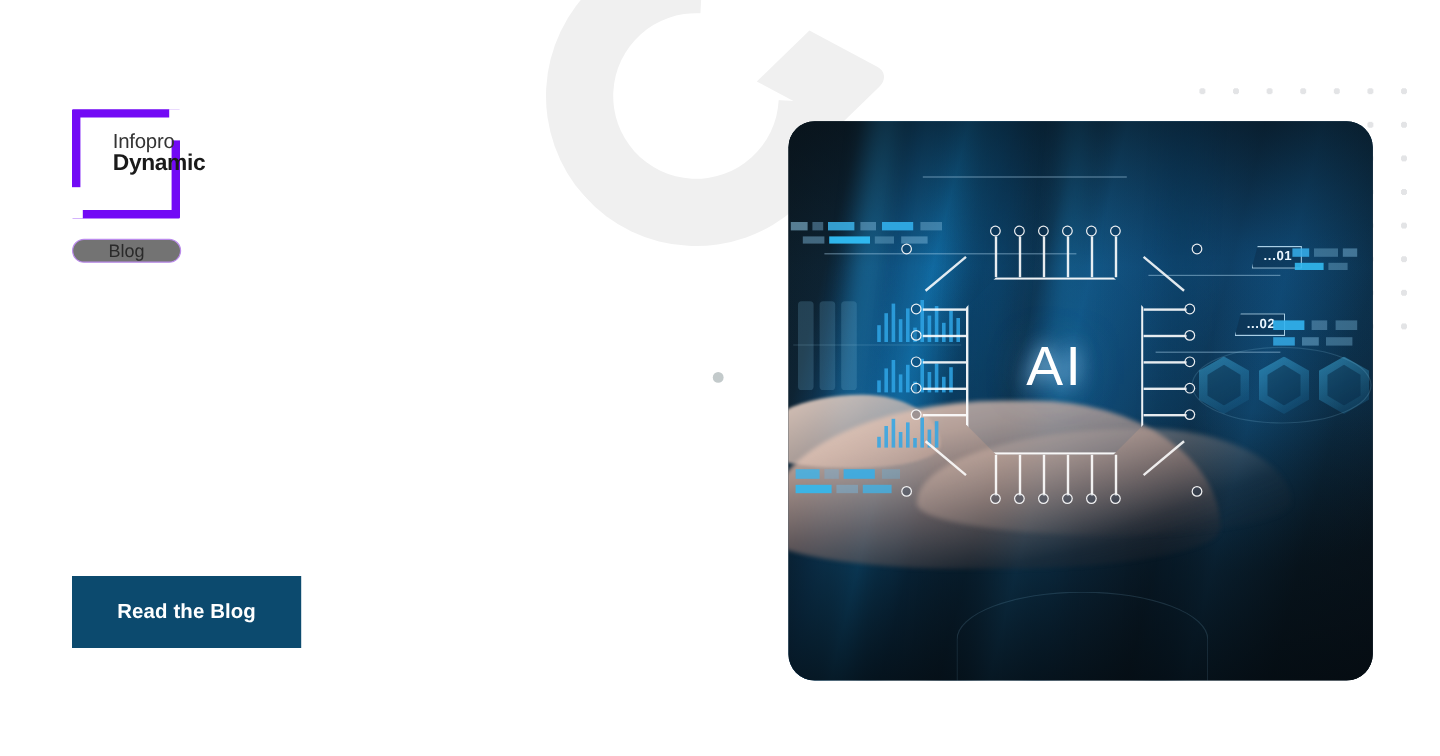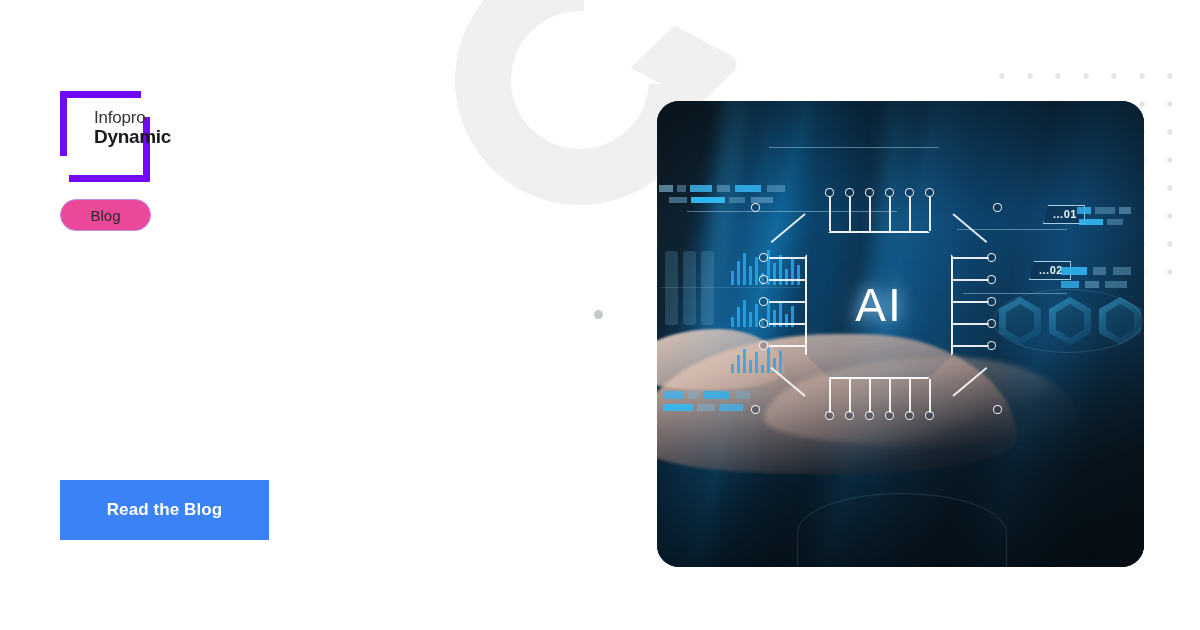--- a/index.html
+++ b/index.html
@@ -97,25 +97,25 @@
     color:#1a1a1a;
     letter-spacing:-0.3px;
   }
 
   
   .badge {
     position:absolute;
     left:0; top:199px;
     display:inline-flex;
     align-items:center; justify-content:center;
-    min-width:91px; height:32px;
+    min-width:91px; height:20px;
     padding:0 20px;
     border:1.5px solid #bb8bec;
     border-radius:999px;
-    background:#ec4899;
+    background:#737373;
     font-size:15px;
     font-weight:400;
     color:#2a2a2a;
   }
 
   
   .headline {
     position:absolute;
     left:0; top:243px;
     width:510px;
@@ -124,22 +124,22 @@
     font-weight:400;
     color:#0d1028;
     letter-spacing:-0.4px;
   }
   .headline .em { font-weight:700; }
 
   
   .cta {
     position:absolute;
     left:0; top:480px;
-    width:209px; height:60px;
-    background:#3b82f6;
+    width:191px; height:60px;
+    background:#0c4a6e;
     border:none;
     color:#ffffff;
     font-family:"Liberation Sans", sans-serif;
     font-size:17px;
     font-weight:700;
     letter-spacing:0.1px;
     cursor:pointer;
     display:flex; align-items:center; justify-content:center;
   }
 

